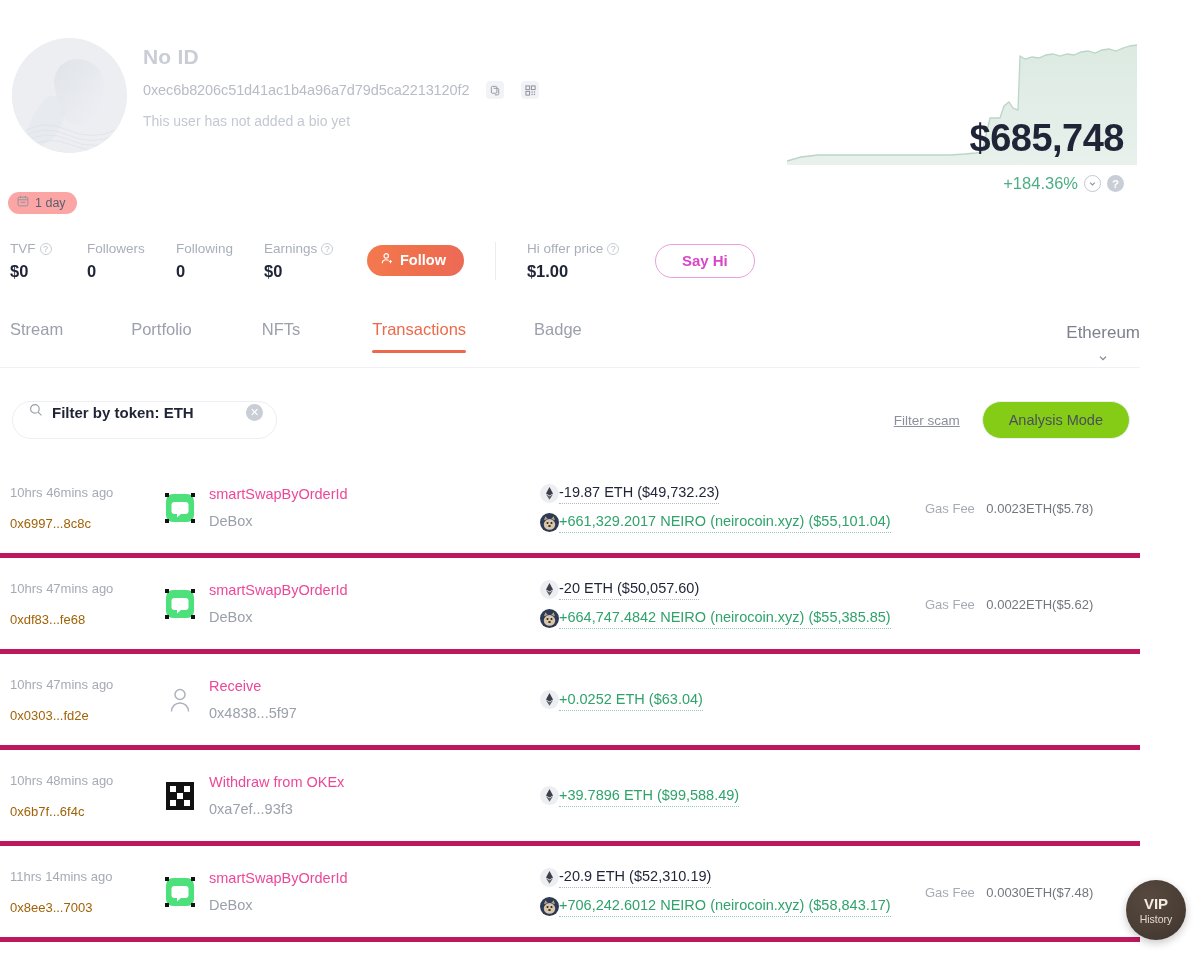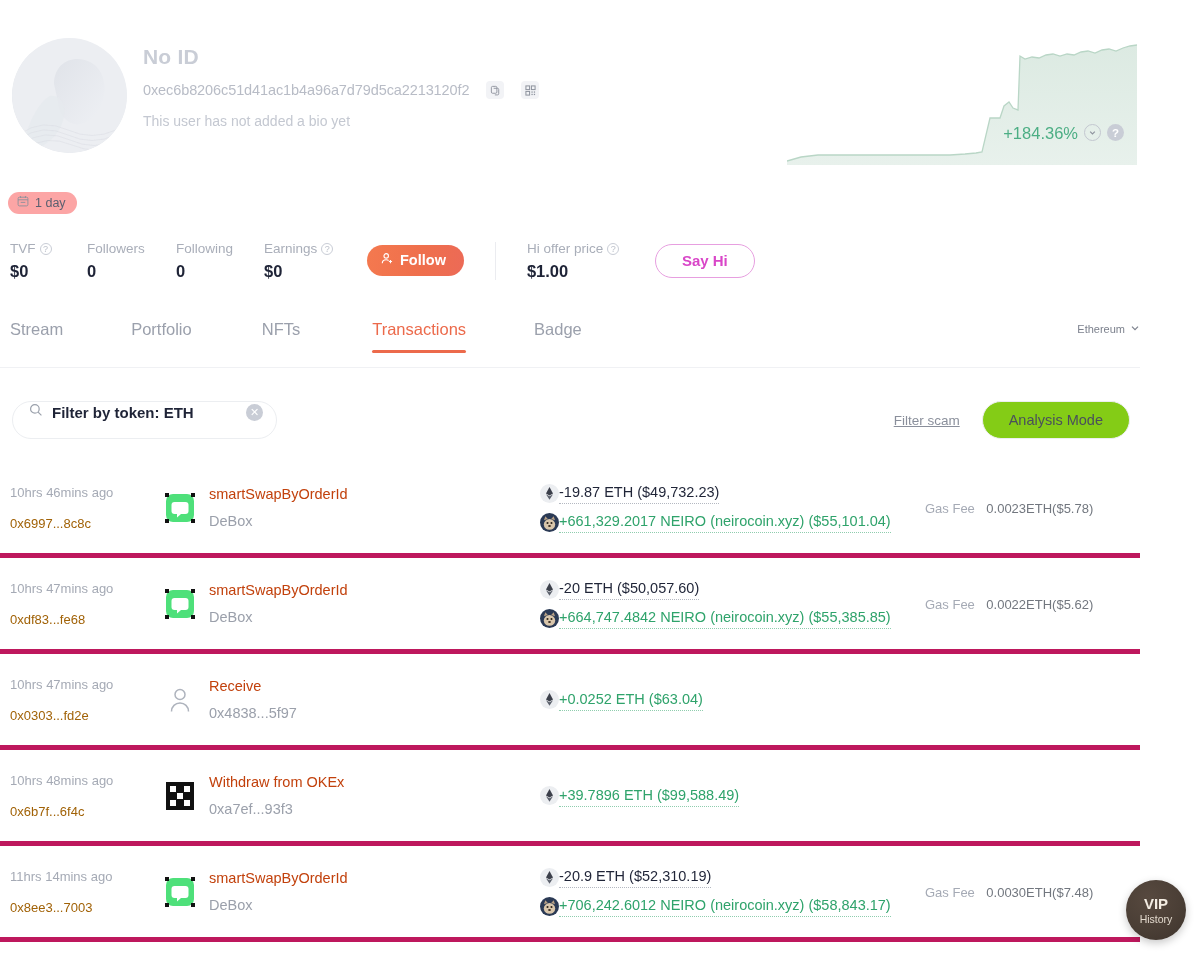--- a/index.html
+++ b/index.html
@@ -50,22 +50,22 @@
 
   
   .balance-wrap { position: absolute; right: 63px; top: 40px; width: 350px; height: 125px; }
   .spark { position: absolute; left: 0; top: 0; width: 350px; height: 125px; }
   .balance-text { position: absolute; right: 13px; top: 78px; text-align: right; }
   .balance-amount {
     font-size: 38px; font-weight: bold; color: #1f2437;
     letter-spacing: -.5px; line-height: 40px;
   }
   .balance-sub {
-    display: flex; align-items: flex-start; justify-content: flex-end;
-    gap: 6px; margin-top: 6px;
+    display: flex; align-items: center; justify-content: flex-end;
+    gap: 6px; margin-top: 16px;
   }
   .pct { font-size: 16.5px; color: #4cae84; }
   .circ-btn {
     width: 17px; height: 17px; border-radius: 50%;
     border: 1px solid #c3c7d0; display: flex; align-items: center; justify-content: center;
     cursor: pointer;
   }
   .q-btn {
     width: 17px; height: 17px; border-radius: 50%;
     background: #c9cdd6; color: #fff; font-size: 11.5px; font-weight: bold;
@@ -107,22 +107,22 @@
   .tab {
     font-size: 16.5px; color: #9ba0ac; cursor: pointer;
     padding: 0 0 14px 0; position: relative;
   }
   .tab.active { color: #ec6a4b; }
   .tab.active::after {
     content: ""; position: absolute; left: 0; right: 0; bottom: 0;
     height: 3px; background: #ec6a4b; border-radius: 2px;
   }
   .chain-sel {
-    margin-left: auto; font-size: 11px; color: #7c818d;
-    display: flex; align-items: center; gap: 5px; cursor: pointer; padding-top: 3px;
+    margin-left: auto; font-size: 17px; color: #7c818d;
+    display: flex; align-items: center; gap: 5px; cursor: pointer; padding-top: 3px; flex-direction: column;
   }
 
   
   .filterbar {
     position: absolute; left: 0; top: 400px; width: 1140px; height: 40px;
     display: flex; align-items: center;
   }
   .search-pill {
     margin-left: 12px; width: 265px; height: 38px;
     border: 1px solid #eceef1; border-radius: 19px; background: #fff;
@@ -149,21 +149,21 @@
   .txrow {
     position: relative; display: flex; align-items: center;
     height: 96px; border-bottom: 5px solid #be185d;
   }
   .col-time { width: 165px; padding-left: 10px; flex: none; }
   .t1 { font-size: 13px; color: #a5aab5; line-height: 17px; }
   .t2 { font-size: 13px; color: #a16207; line-height: 17px; margin-top: 14px; }
 
   .col-src { width: 375px; flex: none; display: flex; align-items: center; gap: 14px; }
   .src-ico { width: 30px; height: 30px; flex: none; }
-  .src-text .s1 { font-size: 14.5px; color: #c2410c; line-height: 20px; }
+  .src-text .s1 { font-size: 14.5px; color: #ec4899; line-height: 20px; }
   .src-text .s2 { font-size: 14.5px; color: #9ba0ab; line-height: 20px; margin-top: 7px; }
 
   .col-amt { flex: 1; min-width: 0; }
   .amt-line { display: flex; align-items: center; line-height: 20px; }
   .amt-line + .amt-line { margin-top: 7px; }
   .tok-ico { width: 19px; height: 19px; border-radius: 50%; flex: none; }
   .amt-neg {
     font-size: 14.5px; color: #1f2437;
     border-bottom: 1px dotted #b4b8c1; padding-bottom: 1px;
   }
@@ -266,20 +266,21 @@
                  L150,115 L163,115 L178,114 L189,113 L195,112 L203,78 L213,78 L217,66 L222,62
                  L226,68 L231,70 L233,16 L238,19 L245,17 L252,18 L259,15 L266,14 L273,16
                  L280,14 L287,15 L294,12 L301,11 L308,13 L315,10 L322,9 L329,11 L336,8 L343,6 L350,5
                  L350,125 L0,125 Z" fill="url(#sparkfill)"></path>
         <path d="M0,121 L14,117 L31,115 L48,115 L65,115 L82,115 L99,115 L116,115 L133,115
                  L150,115 L163,115 L178,114 L189,113 L195,112 L203,78 L213,78 L217,66 L222,62
                  L226,68 L231,70 L233,16 L238,19 L245,17 L252,18 L259,15 L266,14 L273,16
                  L280,14 L287,15 L294,12 L301,11 L308,13 L315,10 L322,9 L329,11 L336,8 L343,6 L350,5" fill="none" stroke="#b9d6c6" stroke-width="1.3"></path>
       </svg>
       <div class="balance-text">
+        <div class="balance-amount">$685,748</div>
         <div class="balance-sub">
           <span class="pct">+184.36%</span>
           <span class="circ-btn">
             <svg width="9" height="9" viewBox="0 0 10 10" fill="none" stroke="#8e939e" stroke-width="1.3">
               <path d="M2.4 4 L5 6.6 L7.6 4"></path>
             </svg>
           </span>
           <span class="q-btn">?</span>
         </div>
       </div>

